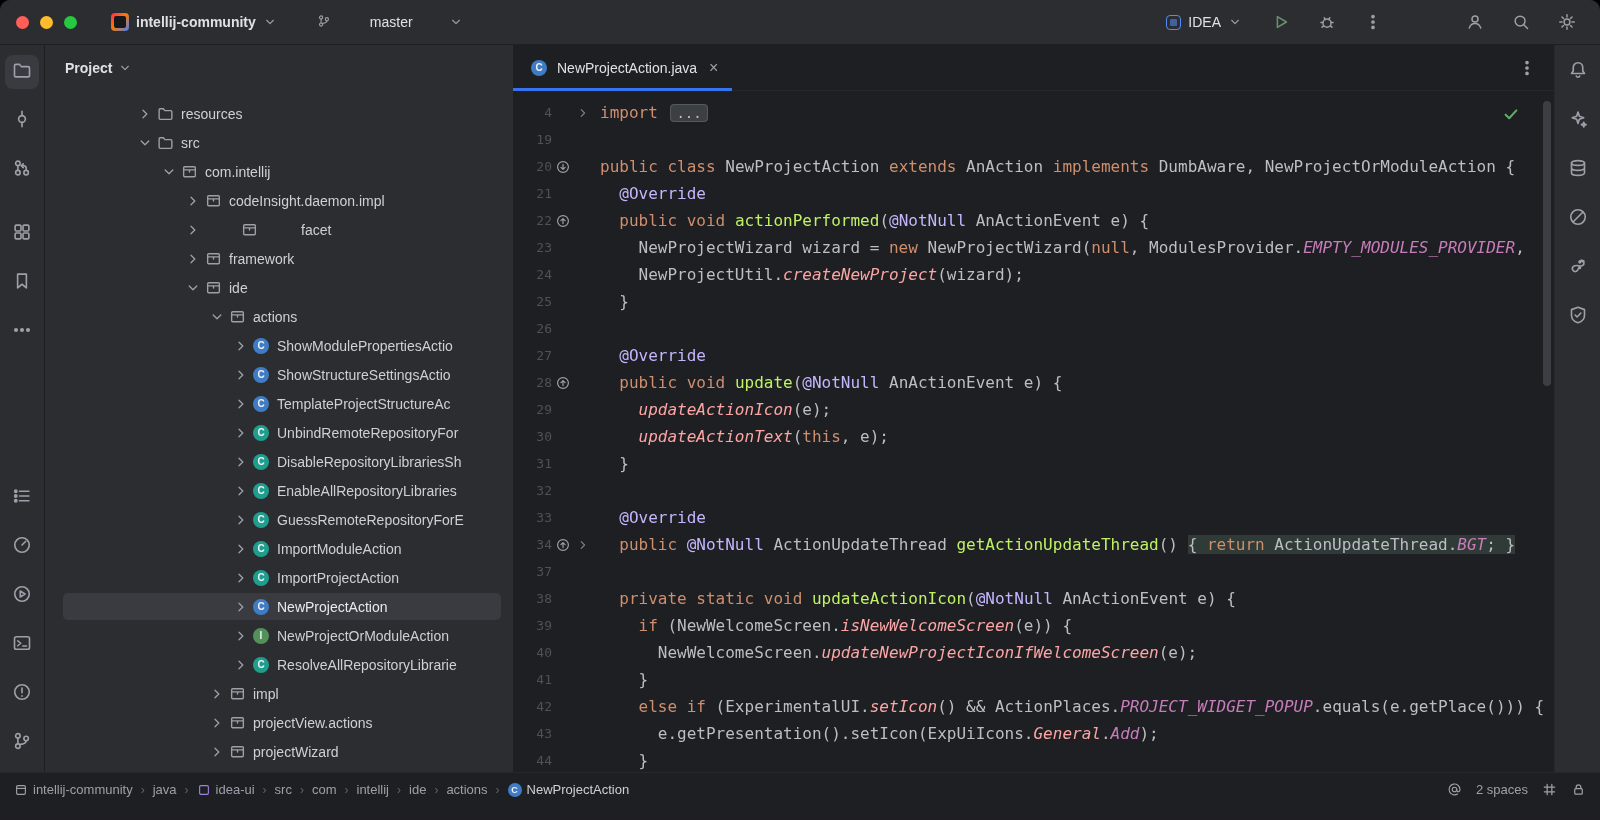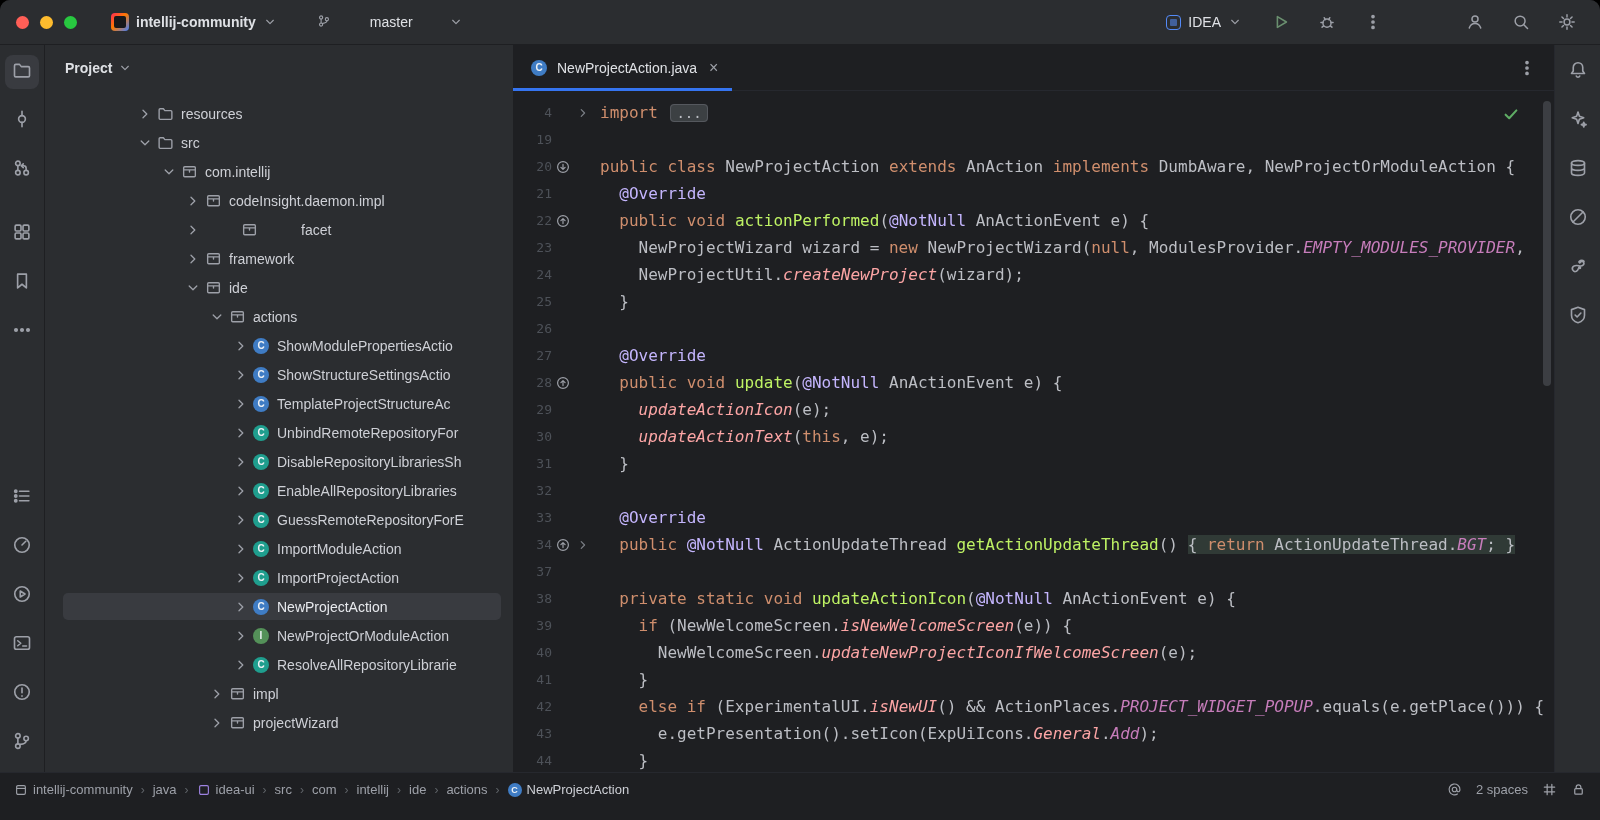--- a/index.html
+++ b/index.html
@@ -547,20 +547,34 @@
               <svg viewBox="0 0 16 16" fill="none" stroke="#9da0a8" stroke-width="1.3" stroke-linecap="round" stroke-linejoin="round">
                 <path d="M6 4.2L9.8 8 6 11.8"></path>
               </svg>
             </span>
             <span class="t-icon">
               <svg viewBox="0 0 16 16" fill="none" stroke="#9da0a8" stroke-width="1.3" stroke-linecap="round" stroke-linejoin="round">
                 <rect x="2.5" y="3.5" width="11" height="9.5" rx="1"></rect>
                 <path d="M2.5 6.5h11M8 6.5v2"></path>
               </svg>
             </span>
+            <span class="t-label">projectView.actions</span>
+          </div>
+          <div class="tree-row" style="padding-left: 162px;">
+            <span class="t-chev">
+              <svg viewBox="0 0 16 16" fill="none" stroke="#9da0a8" stroke-width="1.3" stroke-linecap="round" stroke-linejoin="round">
+                <path d="M6 4.2L9.8 8 6 11.8"></path>
+              </svg>
+            </span>
+            <span class="t-icon">
+              <svg viewBox="0 0 16 16" fill="none" stroke="#9da0a8" stroke-width="1.3" stroke-linecap="round" stroke-linejoin="round">
+                <rect x="2.5" y="3.5" width="11" height="9.5" rx="1"></rect>
+                <path d="M2.5 6.5h11M8 6.5v2"></path>
+              </svg>
+            </span>
             <span class="t-label">projectWizard</span>
           </div>
         </div>
     </div>
 
     <div class="editor-area">
       <div class="tabbar">
         <div class="tab active">
           <span class="t-icon" style="margin:0;" id="tab-file-icon">
               <span class="ci" style="width: 16px; height: 16px; font-size: 10px; background: rgb(63, 124, 196);">C</span>
@@ -783,21 +797,21 @@
                 <span class="gfold"></span>
               </div>
               <div class="code"><span class="tk-d">    }</span></div>
             </div>
             <div class="ed-line">
               <div class="gutter">
                 <span class="lnum">42</span>
                 <span class="gicon"></span>
                 <span class="gfold"></span>
               </div>
-              <div class="code"><span class="tk-d">    </span><span class="tk-k">else</span><span class="tk-d"> </span><span class="tk-k">if</span><span class="tk-d"> (ExperimentalUI.</span><span class="tk-i">isNewUI</span><span class="tk-d">() &amp;&amp; ActionPlaces.</span><span class="tk-p">PROJECT_WIDGET_POPUP</span><span class="tk-d">.equals(e.getPlace())) {</span></div>
+              <div class="code"><span class="tk-d">    </span><span class="tk-k">else</span><span class="tk-d"> </span><span class="tk-k">if</span><span class="tk-d"> (ExperimentalUI.</span><span class="tk-i">setIcon</span><span class="tk-d">() &amp;&amp; ActionPlaces.</span><span class="tk-p">PROJECT_WIDGET_POPUP</span><span class="tk-d">.equals(e.getPlace())) {</span></div>
             </div>
             <div class="ed-line">
               <div class="gutter">
                 <span class="lnum">43</span>
                 <span class="gicon"></span>
                 <span class="gfold"></span>
               </div>
               <div class="code"><span class="tk-d">      e.getPresentation().setIcon(ExpUiIcons.</span><span class="tk-i">General</span><span class="tk-d">.</span><span class="tk-p">Add</span><span class="tk-d">);</span></div>
             </div>
             <div class="ed-line">

